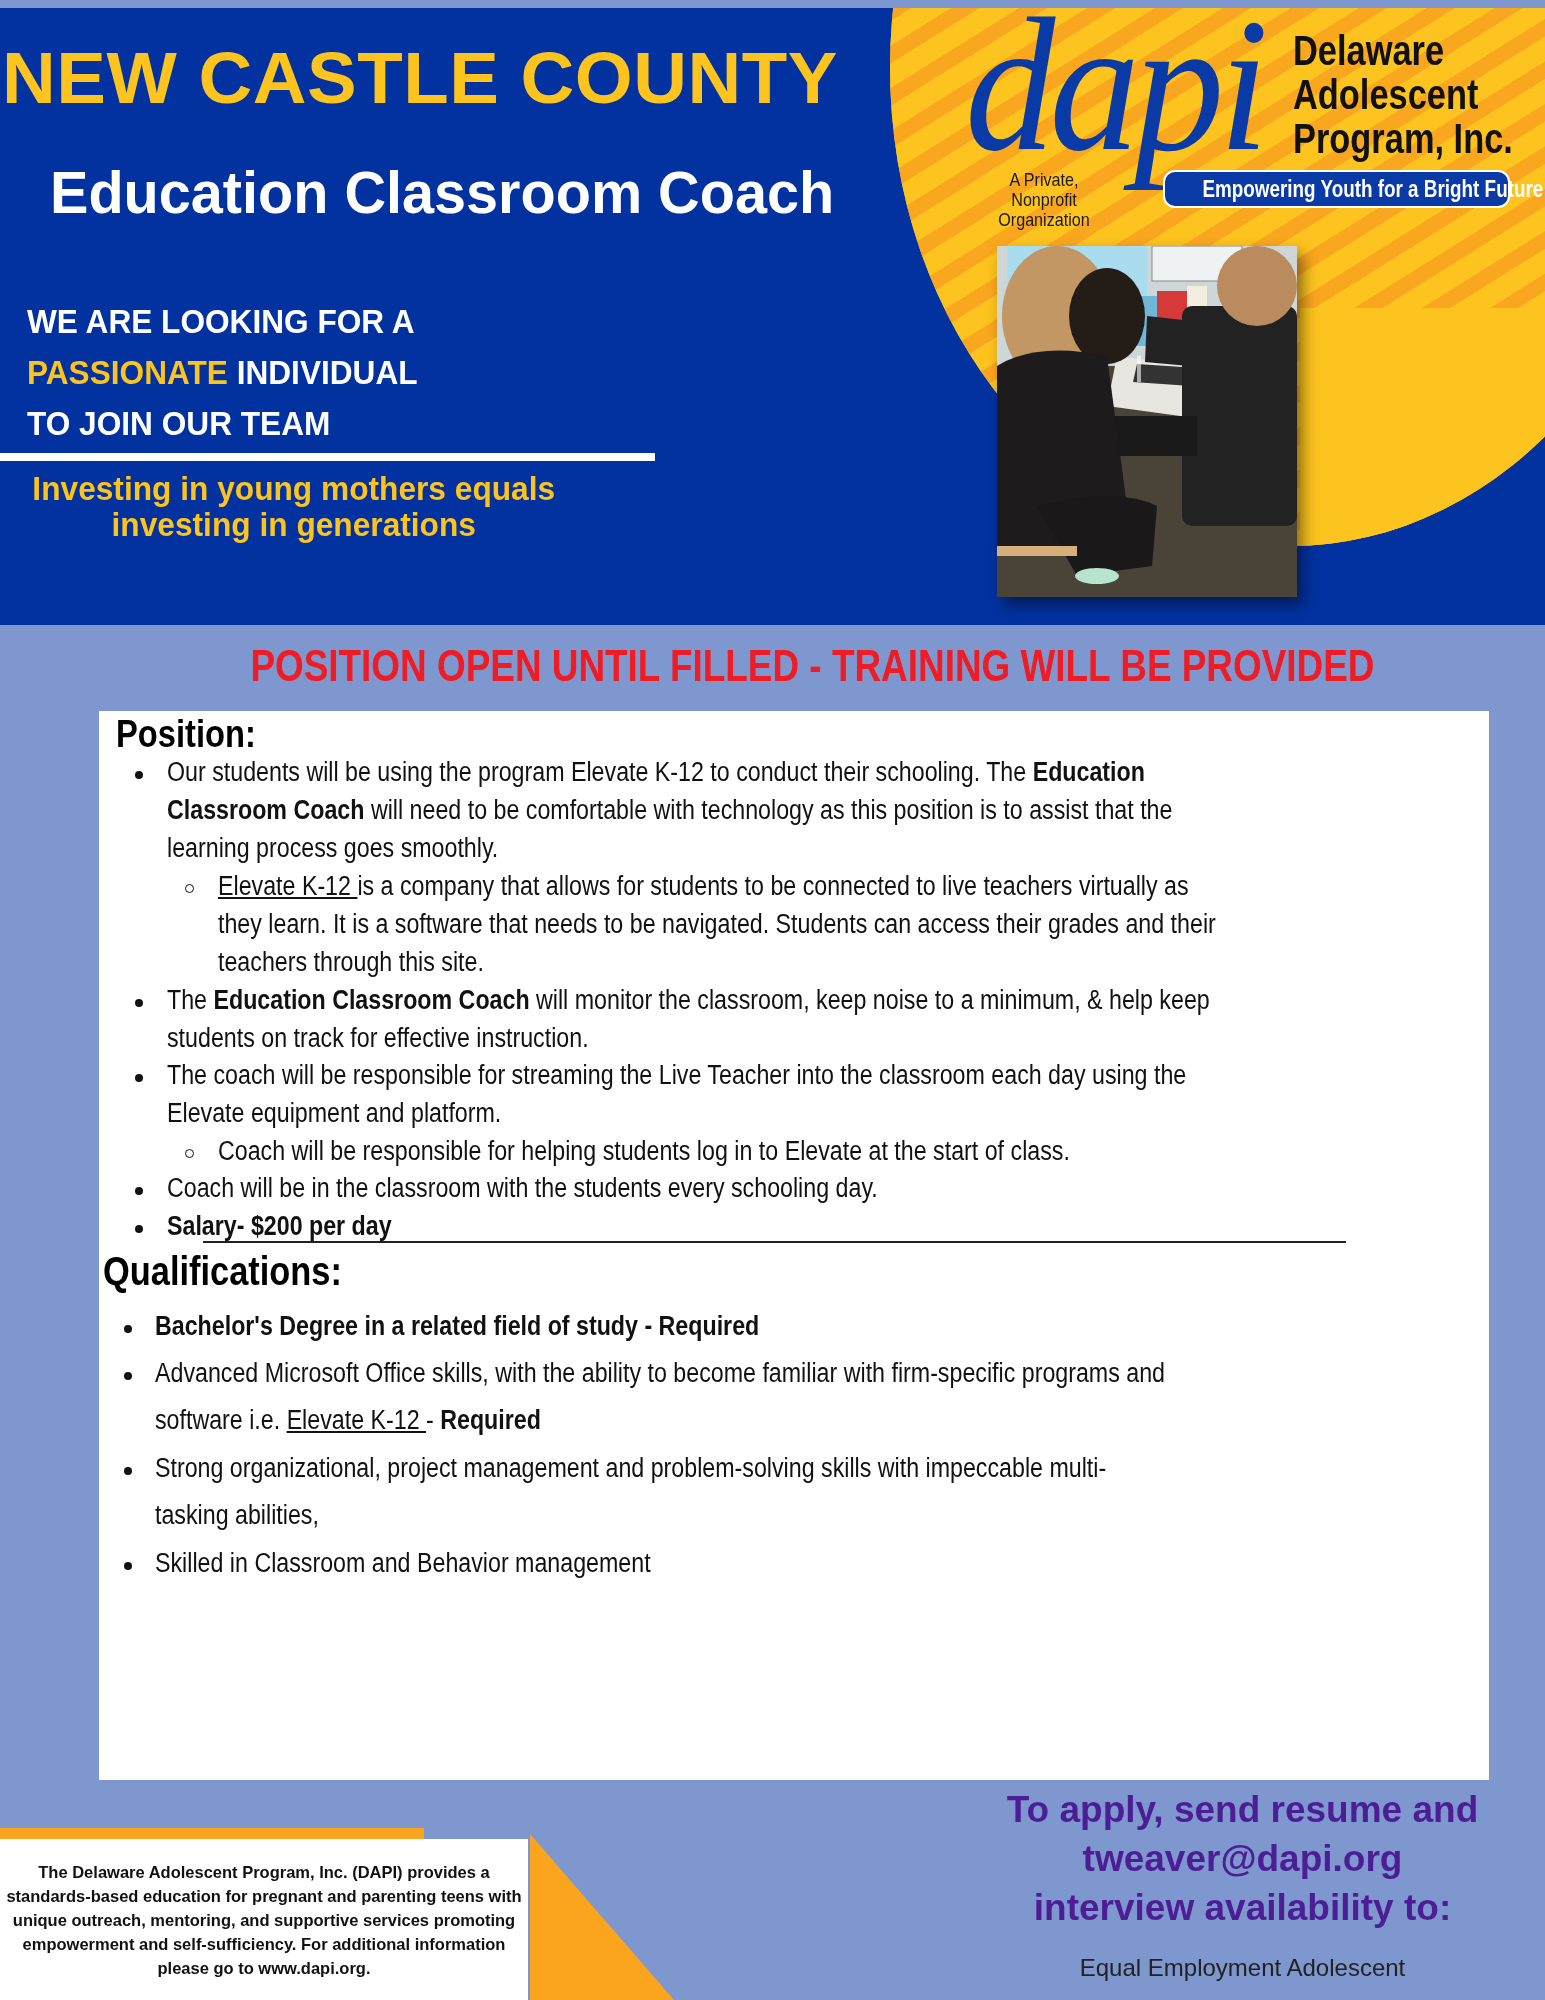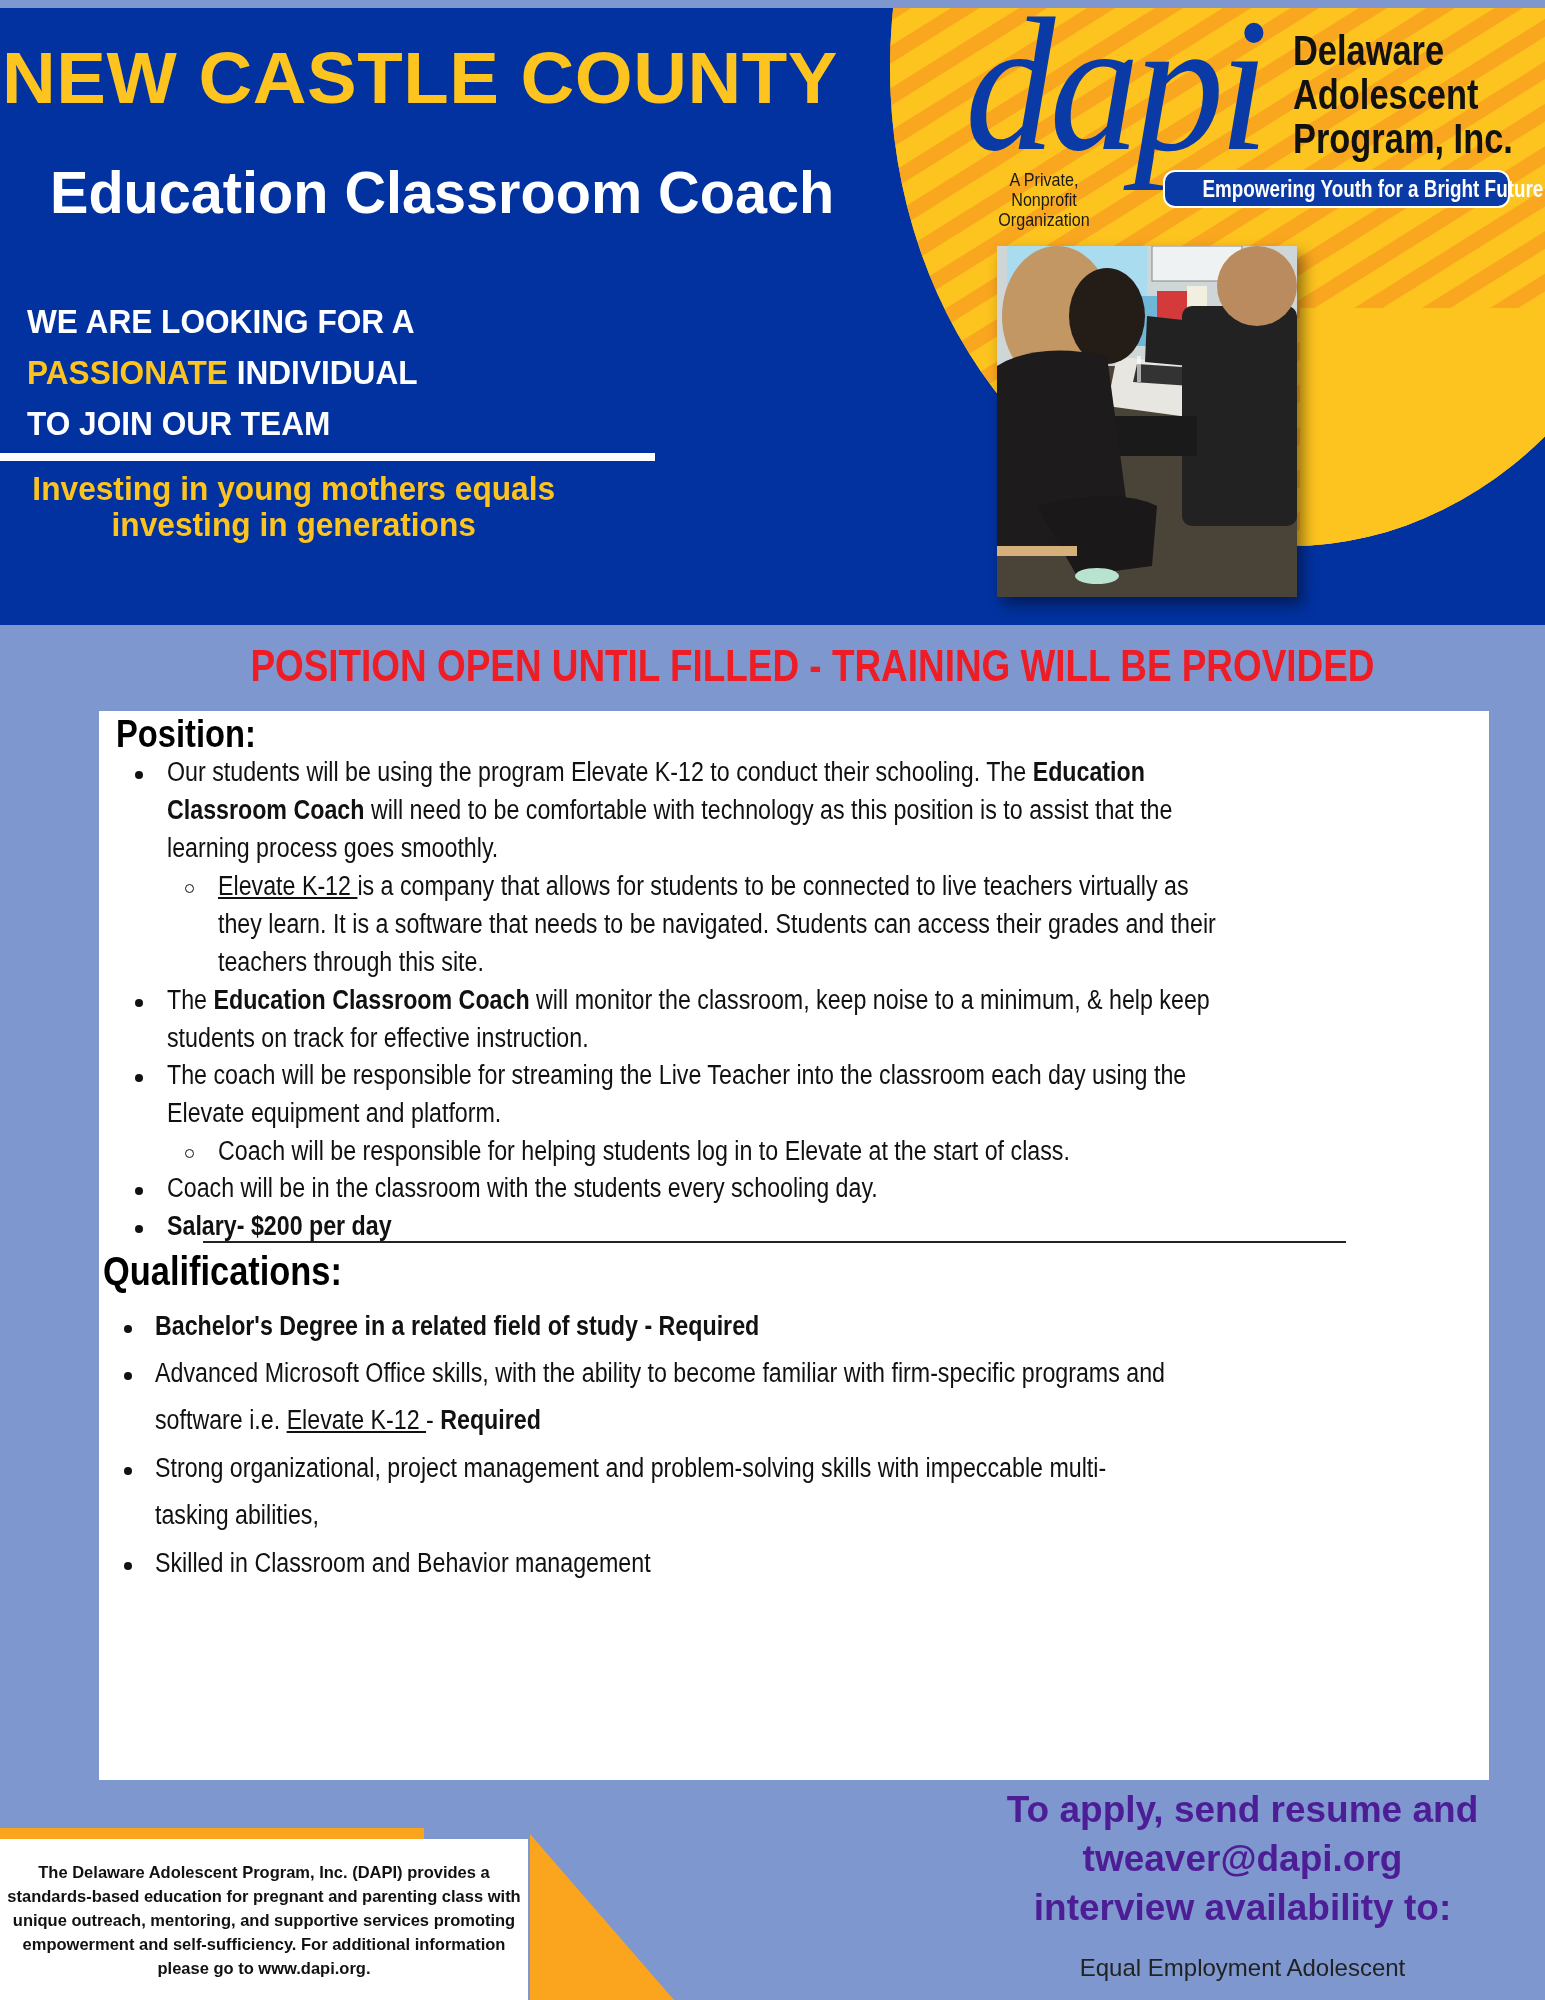--- a/index.html
+++ b/index.html
@@ -166,21 +166,21 @@
   <div class="bullet" style="left:25px; top:756px;"></div>
   <div class="line" style="left:56px; top:742px;">Strong organizational, project management and problem-solving skills with impeccable multi-</div>
   <div class="line" style="left:56px; top:789px;">tasking abilities,</div>
 
   <div class="bullet" style="left:25px; top:851px;"></div>
   <div class="line" style="left:56px; top:837px;">Skilled in Classroom and Behavior management</div>
 </div>
 
 <div class="abs orange-bar"></div>
 <div class="abs about-box"></div>
-<div class="abs about-text">The Delaware Adolescent Program, Inc. (DAPI) provides a standards-based education for pregnant and parenting class with unique outreach, mentoring, and supportive services promoting empowerment and self-sufficiency. For additional information please go to www.dapi.org.</div>
+<div class="abs about-text">The Delaware Adolescent Program, Inc. (DAPI) provides a standards-based education for pregnant and parenting teens with unique outreach, mentoring, and supportive services promoting empowerment and self-sufficiency. For additional information please go to www.dapi.org.</div>
 <svg class="abs" style="left:528px; top:1834px;" width="150" height="166" viewBox="0 0 150 166">
   <polygon points="2,0 146,166 2,166" fill="#fba41e"></polygon>
 </svg>
 
 <div class="abs apply">
   <div>To apply, send resume and</div>
   <div>tweaver@dapi.org</div>
   <div>interview availability to:</div>
 </div>
 <div class="abs eeo">Equal Employment  Adolescent</div>

